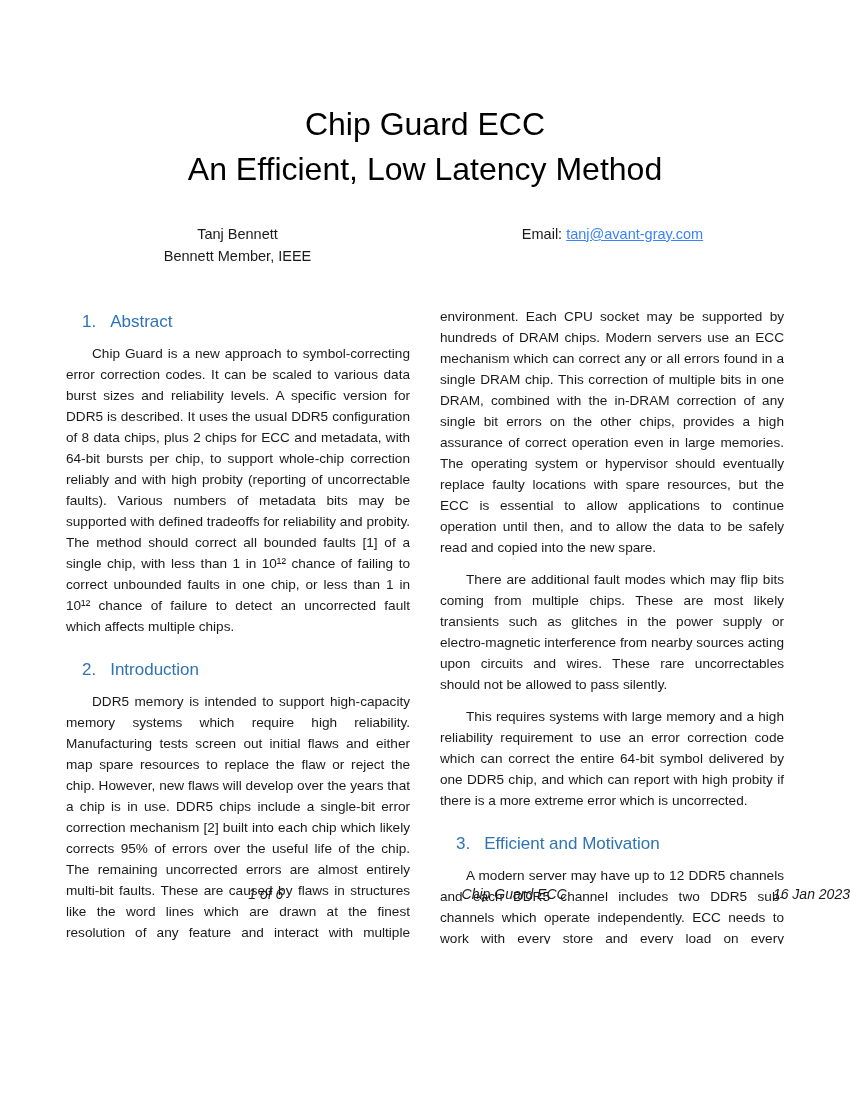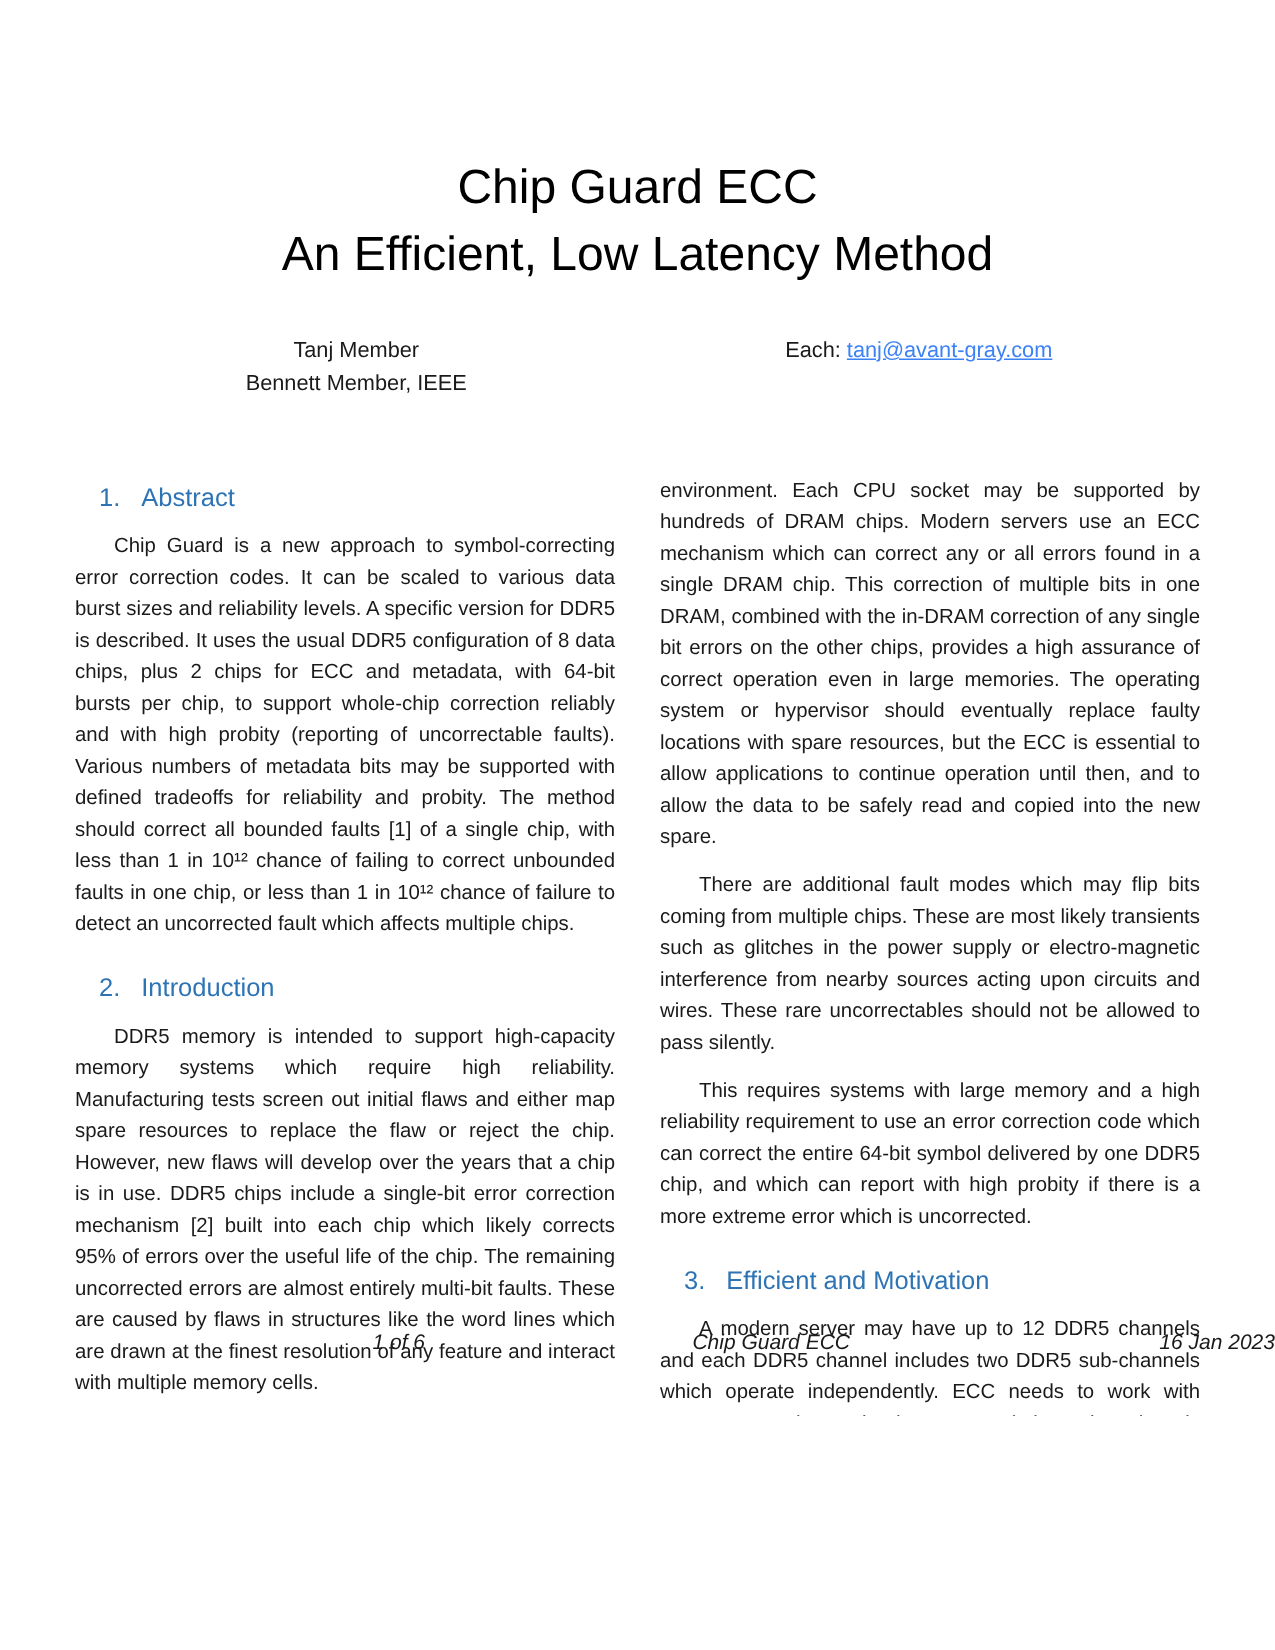--- a/index.html
+++ b/index.html
@@ -6,21 +6,21 @@
   html, body { margin: 0; padding: 0; background: #ffffff; }
   .page {
     width: 850px; height: 944px; margin: 0 auto; position: relative;
     background: #ffffff; overflow: hidden; color: #1a1a1a;
     font-family: "Liberation Sans", "DejaVu Sans", sans-serif;
   }
   .title-block { padding-top: 102px; text-align: center; font-size: 32px; line-height: 1.42; color: #000; }
   .byline-row { display: flex; padding: 0 50px; margin-top: 30px; }
   .byline-half { width: 50%; text-align: center; font-size: 14.5px; line-height: 1.55; }
   .email-link { color: #3b82f6; text-decoration: underline; cursor: pointer; }
-  .columns { display: flex; gap: 30px; padding: 0 50px; margin-top: 48px; }
+  .columns { display: flex; gap: 30px; padding: 0 66px; margin-top: 38px; }
   .col { flex: 1; font-size: 13.6px; line-height: 21px; text-align: justify; }
   .sec-heading {
     color: #2E74B5; font-size: 17px; font-weight: 400;
     margin: 22px 0 10px; padding-left: 16px; line-height: 1.3; text-align: left;
   }
   .sec-heading.first { margin-top: 5px; }
   .sec-num { display: inline-block; margin-right: 14px; }
   .para { margin: 0 0 11px; text-indent: 26px; }
   .para.no-indent { text-indent: 0; }
   .para.justify-last { text-align-last: justify; }
@@ -32,25 +32,25 @@
 
 <div class="page">
 
   <div class="title-block">
     <div>Chip Guard ECC</div>
     <div>An Efficient, Low Latency Method</div>
   </div>
 
   <div class="byline-row">
     <div class="byline-half">
-      <div>Tanj Member</div>
+      <div>Tanj Bennett</div>
       <div>Bennett Member, IEEE</div>
     </div>
     <div class="byline-half">
-      <span>Each:</span>
+      <span>Email:</span>
       <a class="email-link">tanj@avant-gray.com</a>
     </div>
   </div>
 
   <div class="columns">
 
     <div class="col">
       <div class="sec-heading first">
         <span class="sec-num">1.</span><span>Abstract</span>
       </div>

